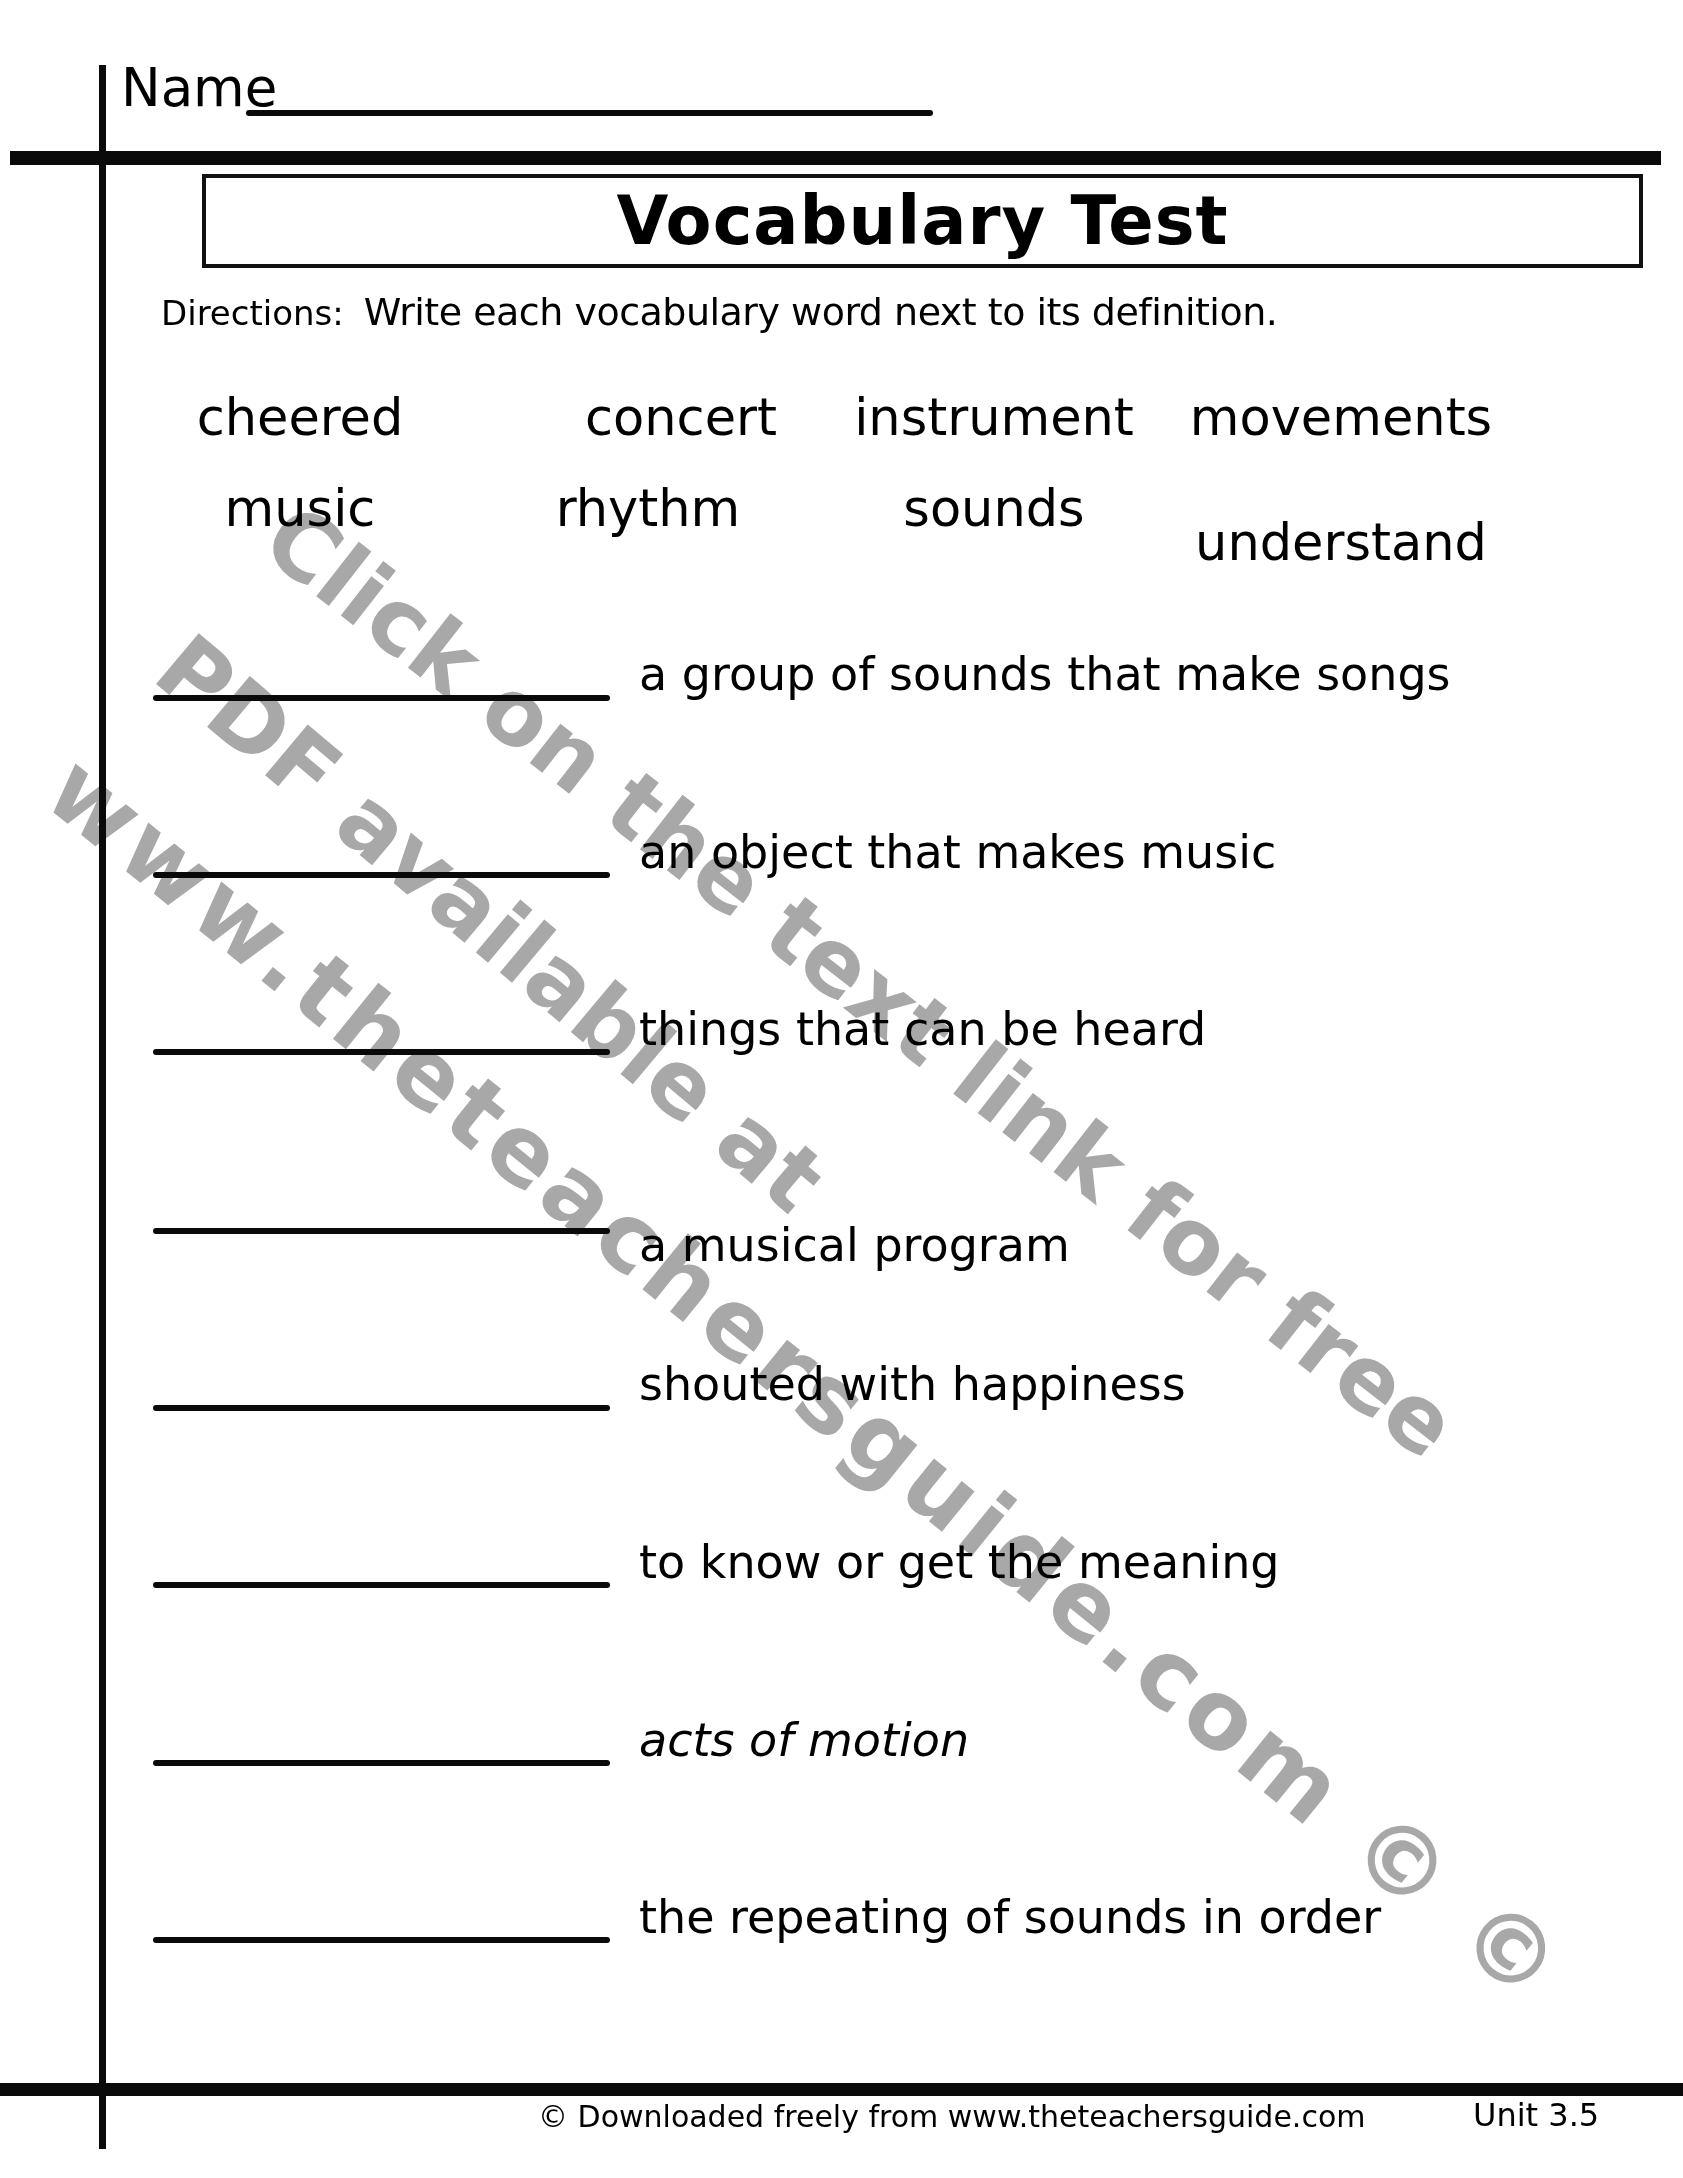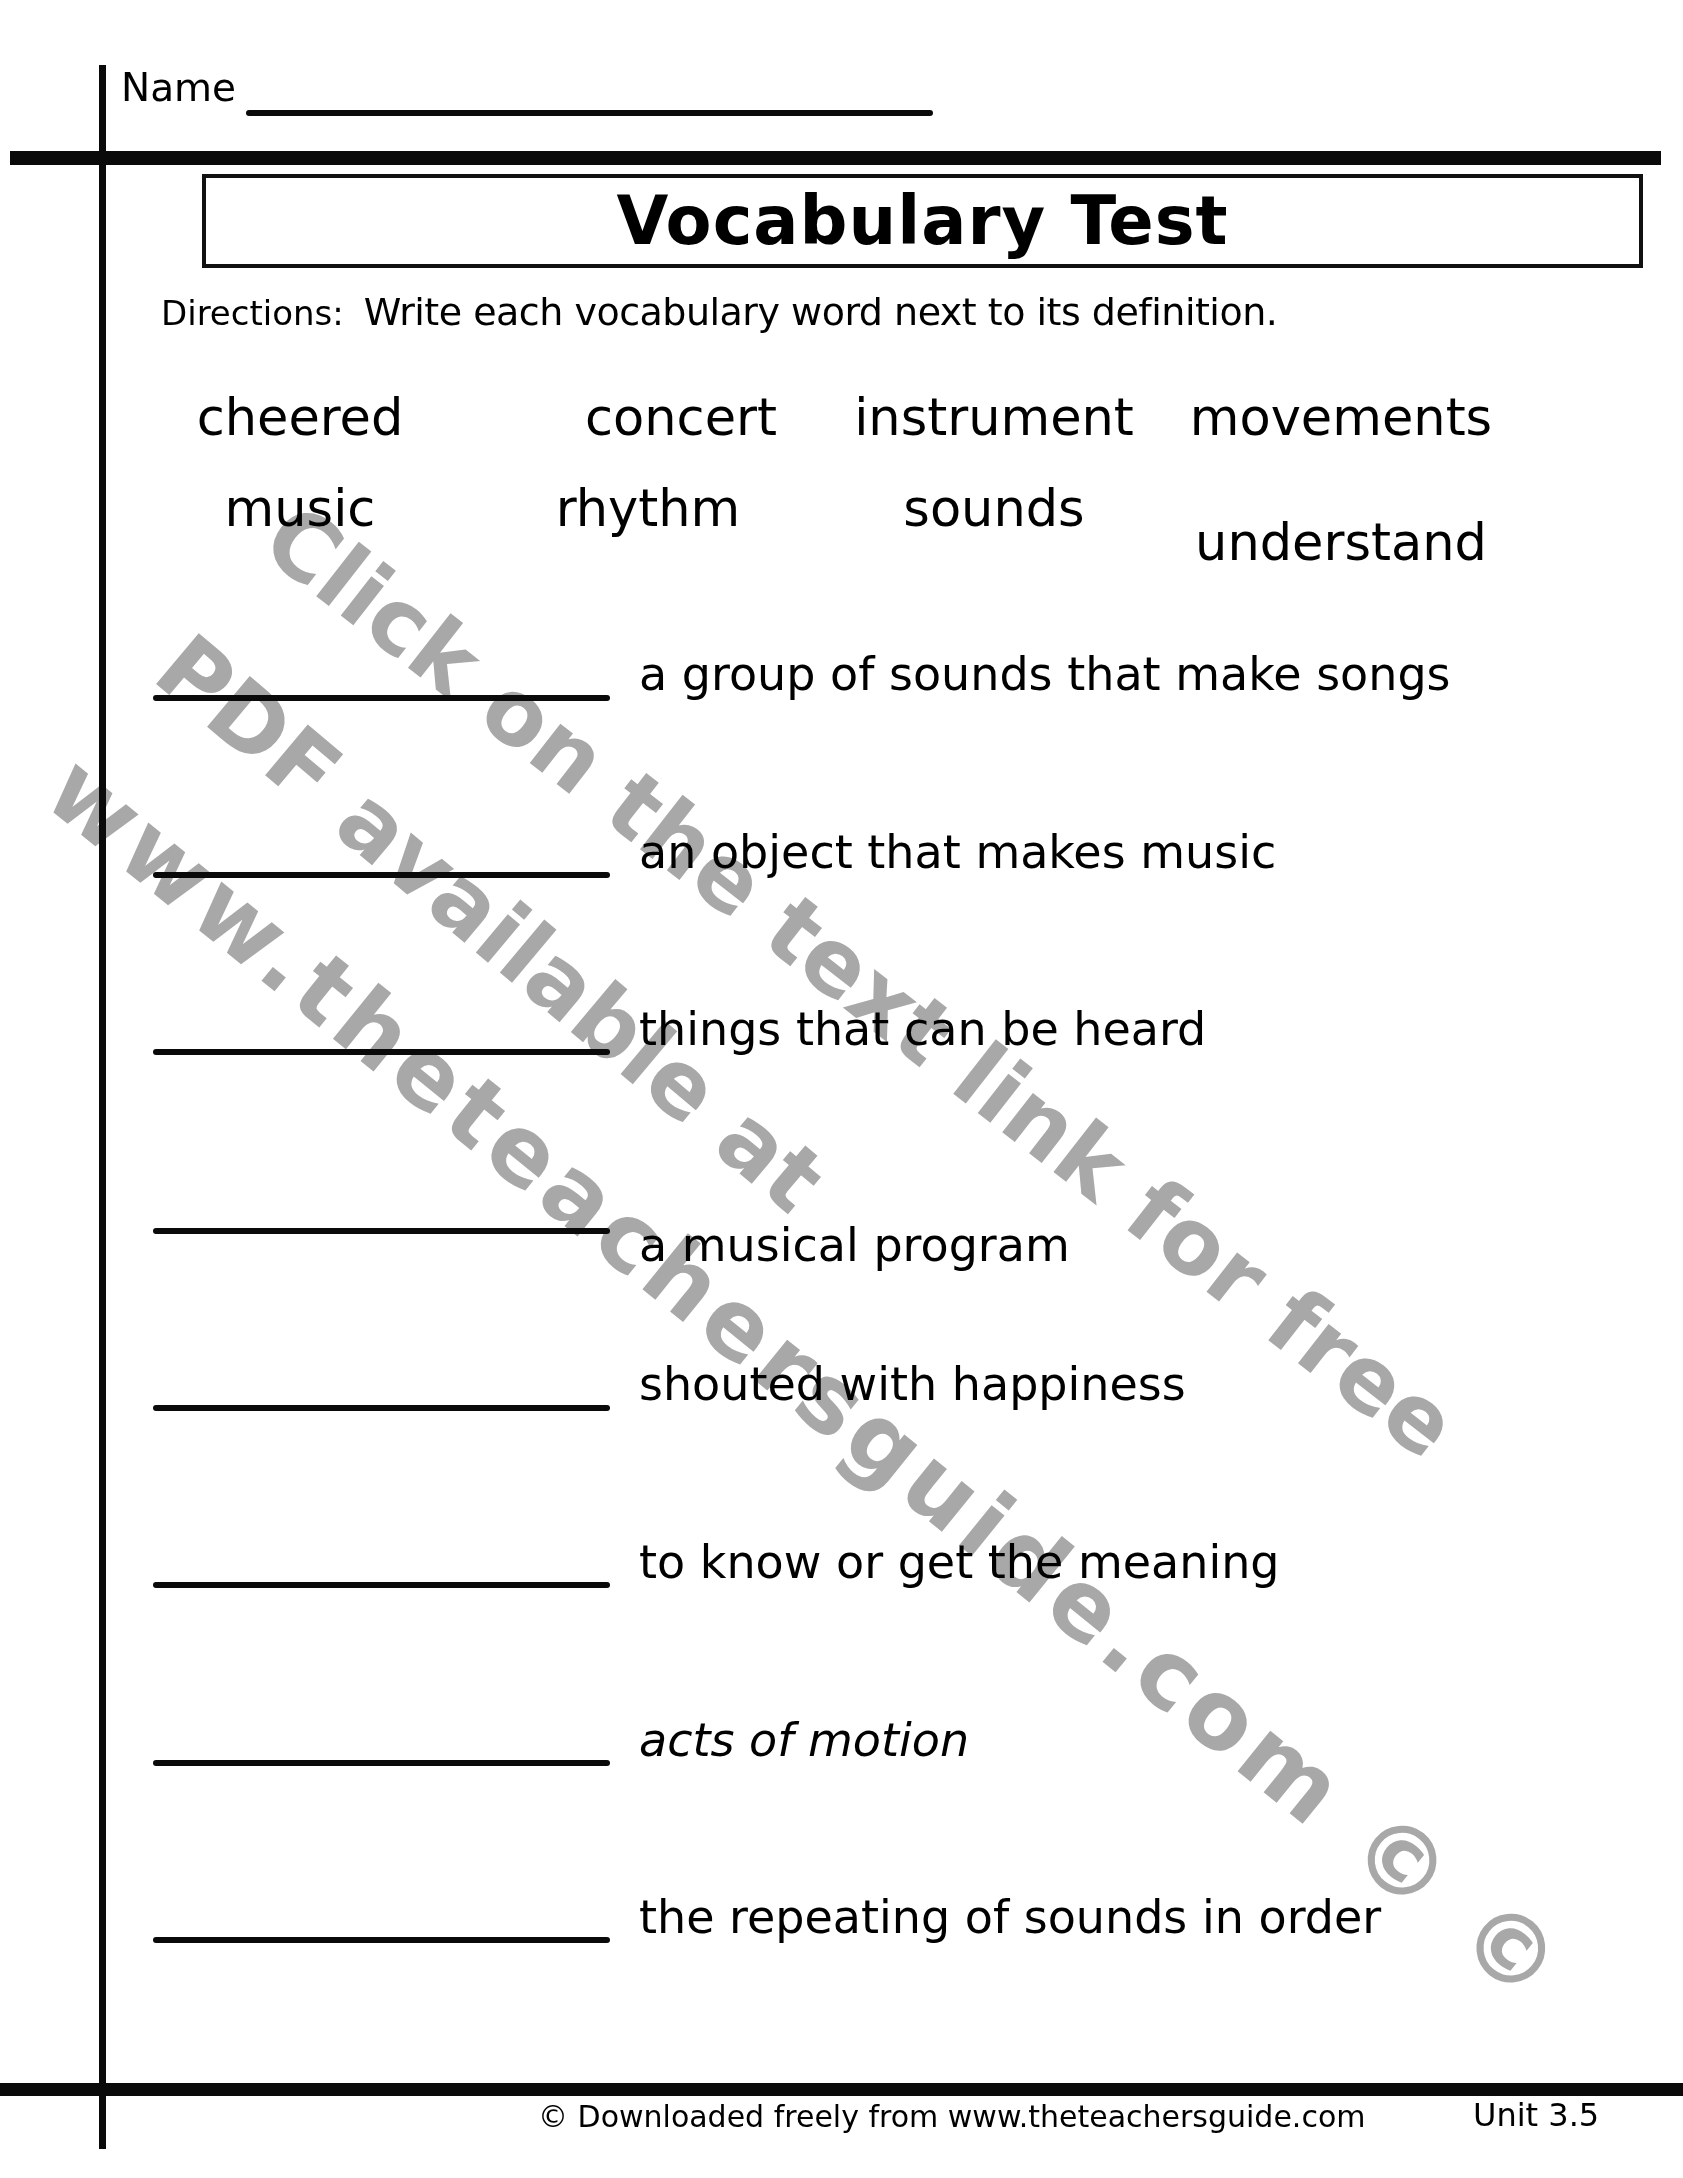--- a/index.html
+++ b/index.html
@@ -7,21 +7,21 @@
     position:relative;width:1683px;height:2178px;background:#ffffff;
     margin:0 auto;overflow:hidden;
     font-family:"DejaVu Sans","Liberation Sans",sans-serif;color:#000;
   }
   
   .vrule{position:absolute;left:99px;top:65px;width:7px;height:2084px;background:#0a0a0a;z-index:3;}
   .hrule-top{position:absolute;left:10px;top:151px;width:1651px;height:14px;background:#0a0a0a;z-index:3;}
   .hrule-bottom{position:absolute;left:0px;top:2083px;width:1683px;height:13px;background:#0a0a0a;z-index:3;}
 
   
-  .name-label{position:absolute;left:121px;top:59px;font-size:39px;line-height:57px;z-index:4;}
+  .name-label{position:absolute;left:121px;top:59px;font-size:53px;line-height:57px;z-index:4;}
   .name-line{position:absolute;left:246px;top:110px;width:687px;height:6px;background:#0a0a0a;border-radius:3px;z-index:4;}
 
   
   .title-box{
     position:absolute;left:202px;top:174px;width:1441px;height:94px;
     border:4px solid #111;box-sizing:border-box;z-index:4;background:transparent;
   }
   .title-text{
     position:absolute;left:0;top:0;width:100%;height:100%;
     display:flex;align-items:center;justify-content:center;

